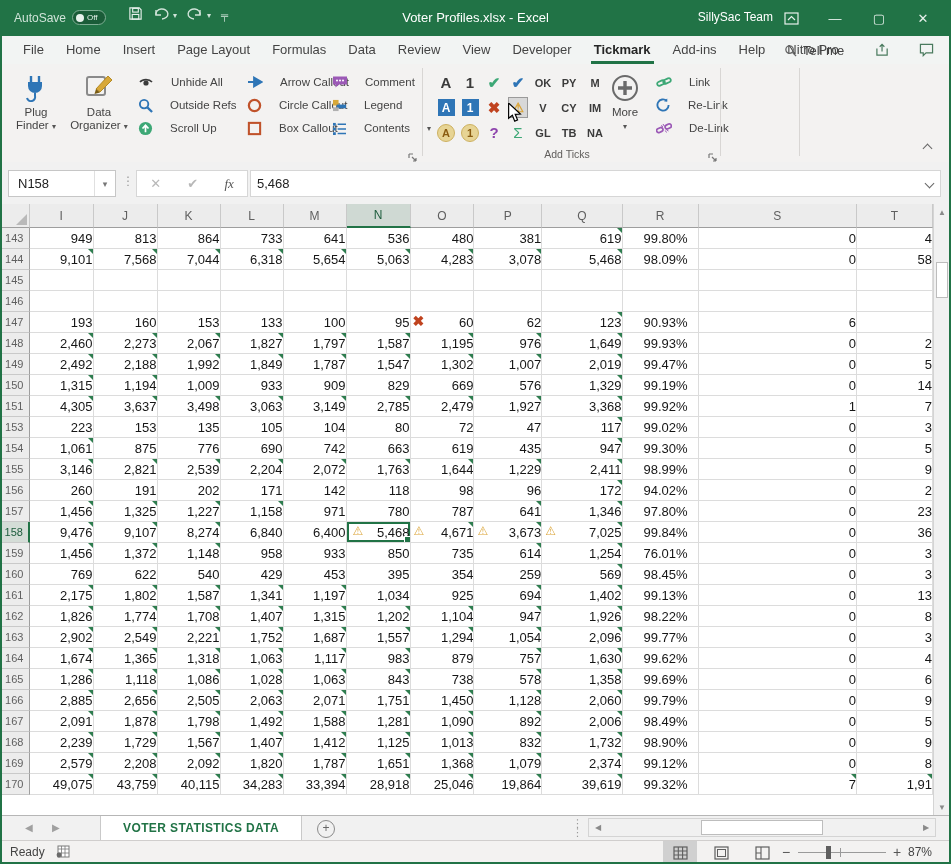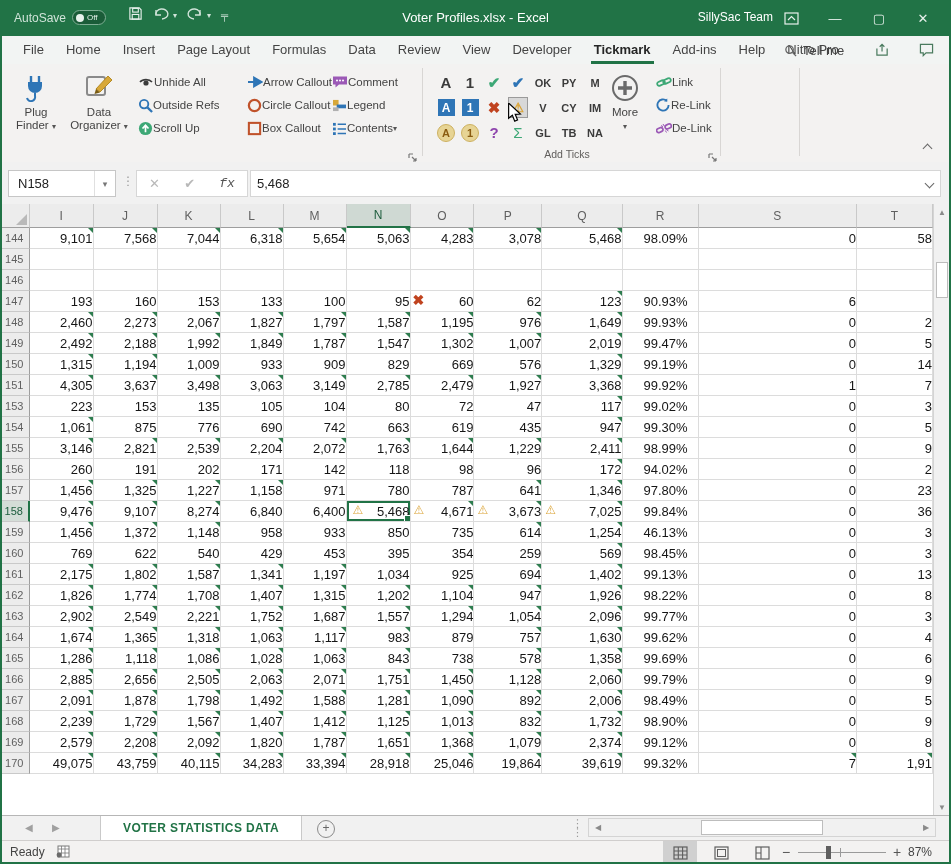--- a/index.html
+++ b/index.html
@@ -27,21 +27,21 @@
   .tab.active::after{content:"";position:absolute;left:8px;right:8px;bottom:0;height:3px;background:#217346;}
   .tellme{display:flex;align-items:center;gap:6px;padding:0 10px;font-size:13px;color:#444;}
   .tabrow-right{position:absolute;right:8px;top:2px;display:flex;gap:14px;align-items:center;}
   .tabrow-right .tbtn{width:30px;height:24px;display:flex;align-items:center;justify-content:center;}
   
   .ribbon{position:absolute;left:2px;top:64px;width:947px;height:98px;background:#f3f2f1;border-bottom:1px solid #c8c6c4;}
   .rsep{position:absolute;top:4px;height:88px;width:1px;background:#d8d6d4;}
   .biggroup{position:absolute;top:4px;text-align:center;font-size:11.5px;color:#444;}
   .bigicon{height:34px;display:flex;align-items:flex-end;justify-content:center;}
   .biglabel{margin-top:4px;line-height:13px;}
-  .smallbtn{position:absolute;display:flex;align-items:center;gap:0;font-size:11.5px;color:#444;white-space:nowrap;height:20px;}
+  .smallbtn{position:absolute;display:flex;align-items:center;gap:17px;font-size:11.5px;color:#444;white-space:nowrap;height:20px;}
   .grouplabel{position:absolute;bottom:2px;font-size:10.5px;color:#605e5c;text-align:center;}
   .launcher{position:absolute;bottom:3px;width:10px;height:10px;}
   .collapse-chev{position:absolute;right:18px;bottom:6px;}
   .chev-up{display:inline-block;width:6px;height:6px;border-left:1.5px solid #666;border-top:1.5px solid #666;transform:rotate(45deg);}
   .chev-down{display:inline-block;width:6px;height:6px;border-right:1.5px solid #666;border-bottom:1.5px solid #666;transform:rotate(45deg);}
   .ddt{font-size:8px;color:#555;}
   
   #tick-grid{position:absolute;left:434px;top:6px;}
   .tickrow{display:flex;align-items:center;height:25px;gap:4px;}
   .tick{width:20px;height:21px;display:flex;align-items:center;justify-content:center;font-weight:bold;}
@@ -56,21 +56,21 @@
   .tile-blue{background:#2e75b6;color:#fff;font-size:12px;width:17px;height:17px;margin:0 1px;display:flex;align-items:center;justify-content:center;}
   .circle-tan{background:#e7d494;border:1px solid #cdb160;border-radius:50%;color:#8a5c10;font-size:11px;width:16px;height:16px;display:flex;align-items:center;justify-content:center;}
   
   .fbar{position:absolute;left:2px;top:162px;width:947px;height:42px;background:#f1f1f1;border-bottom:1px solid #b9b7b5;}
   .namebox{position:absolute;left:6px;top:8px;width:106px;height:25px;background:#fff;border:1px solid #c6c6c6;display:flex;align-items:center;}
   .namebox .nb-text{font-size:13px;color:#222;padding-left:9px;flex:1;}
   .namebox .nb-dd{width:20px;text-align:center;color:#777;font-size:9px;border-left:1px solid #e0e0e0;height:100%;display:flex;align-items:center;justify-content:center;}
   .fbar-dots{position:absolute;left:120px;top:12px;color:#9a9a9a;font-size:12px;letter-spacing:1px;}
   .fbar-btns{position:absolute;left:134px;top:8px;width:110px;height:25px;background:#fff;border:1px solid #d6d6d6;display:flex;align-items:center;justify-content:space-around;}
   .fbtn-x,.fbtn-ck{color:#b8b8b8;font-size:13px;}
-  .fbtn-fx{font-family:Liberation Mono, monospace;font-style:italic;font-size:13px;color:#555;text-align:right;}
+  .fbtn-fx{font-family:Liberation Serif, serif;font-style:italic;font-size:13px;color:#555;text-align:right;}
   .fvalue-box{position:absolute;left:248px;top:8px;right:8px;height:25px;background:#fff;border:1px solid #d6d6d6;display:flex;align-items:center;}
   .fvalue{font-size:13px;color:#222;padding-left:6px;flex:1;}
   .fv-dd{width:22px;display:flex;align-items:center;justify-content:center;}
   
   .gridwrap{position:absolute;left:0;top:204px;width:933px;height:611px;overflow:hidden;background:#fff;}
   table.sheet{border-collapse:separate;border-spacing:0;table-layout:fixed;}
   table.sheet th,table.sheet td{padding:0;margin:0;overflow:hidden;white-space:nowrap;}
   th.colhead{height:22px;background:#ececec;border-right:1px solid #c9c9c9;border-bottom:1px solid #9e9e9e;font-size:12px;font-weight:normal;color:#5f5f5f;text-align:center;}
   th.colhead.selcol{background:#cfd9d3;color:#1c5c3c;border-bottom:2px solid #217346;}
   th.corner{background:#ececec;border-right:1px solid #c9c9c9;border-bottom:1px solid #9e9e9e;position:relative;}
@@ -438,20 +438,35 @@
             <th class="colhead">O</th>
             <th class="colhead">P</th>
             <th class="colhead">Q</th>
             <th class="colhead">R</th>
             <th class="colhead">S</th>
             <th class="colhead">T</th>
           </tr>
         </thead>
         <tbody>
           <tr>
+            <th class="rowhead">143</th>
+            <td class="cell">949</td>
+            <td class="cell">813</td>
+            <td class="cell">864</td>
+            <td class="cell">733</td>
+            <td class="cell">641</td>
+            <td class="cell">536</td>
+            <td class="cell">480</td>
+            <td class="cell">381</td>
+            <td class="cell">619<span class="flagmark"></span></td>
+            <td class="cell pct">99.80%</td>
+            <td class="cell">0</td>
+            <td class="cell">4</td>
+          </tr>
+          <tr>
             <th class="rowhead">144</th>
             <td class="cell">9,101<span class="flagmark"></span></td>
             <td class="cell">7,568<span class="flagmark"></span></td>
             <td class="cell">7,044<span class="flagmark"></span></td>
             <td class="cell">6,318<span class="flagmark"></span></td>
             <td class="cell">5,654<span class="flagmark"></span></td>
             <td class="cell">5,063<span class="flagmark"></span></td>
             <td class="cell">4,283<span class="flagmark"></span></td>
             <td class="cell">3,078<span class="flagmark"></span></td>
             <td class="cell">5,468<span class="flagmark"></span></td>
@@ -658,21 +673,21 @@
             <th class="rowhead">159</th>
             <td class="cell">1,456<span class="flagmark"></span></td>
             <td class="cell">1,372<span class="flagmark"></span></td>
             <td class="cell">1,148<span class="flagmark"></span></td>
             <td class="cell">958</td>
             <td class="cell">933</td>
             <td class="cell">850</td>
             <td class="cell">735</td>
             <td class="cell">614<span class="flagmark"></span></td>
             <td class="cell">1,254<span class="flagmark"></span></td>
-            <td class="cell pct">46.13%</td>
+            <td class="cell pct">76.01%</td>
             <td class="cell">0</td>
             <td class="cell">3</td>
           </tr>
           <tr>
             <th class="rowhead">160</th>
             <td class="cell">769</td>
             <td class="cell">622</td>
             <td class="cell">540</td>
             <td class="cell">429</td>
             <td class="cell">453</td>

